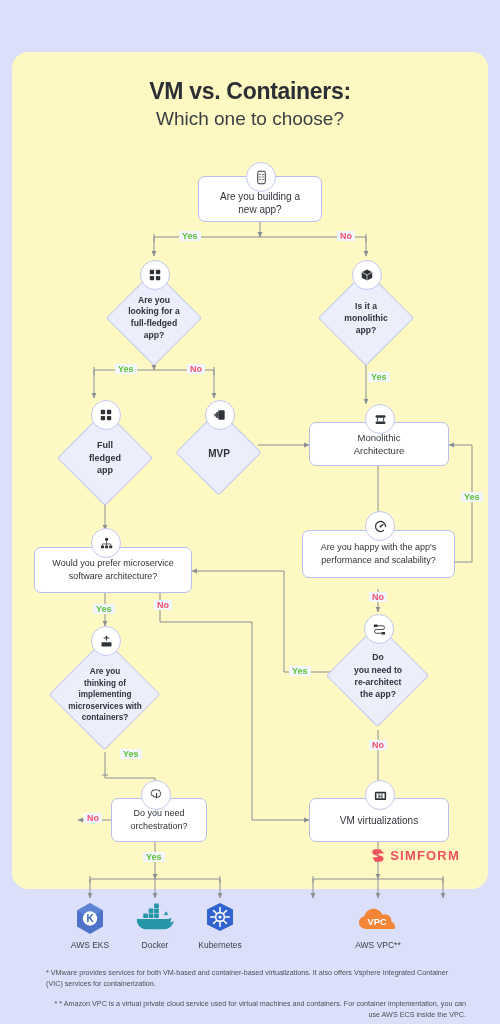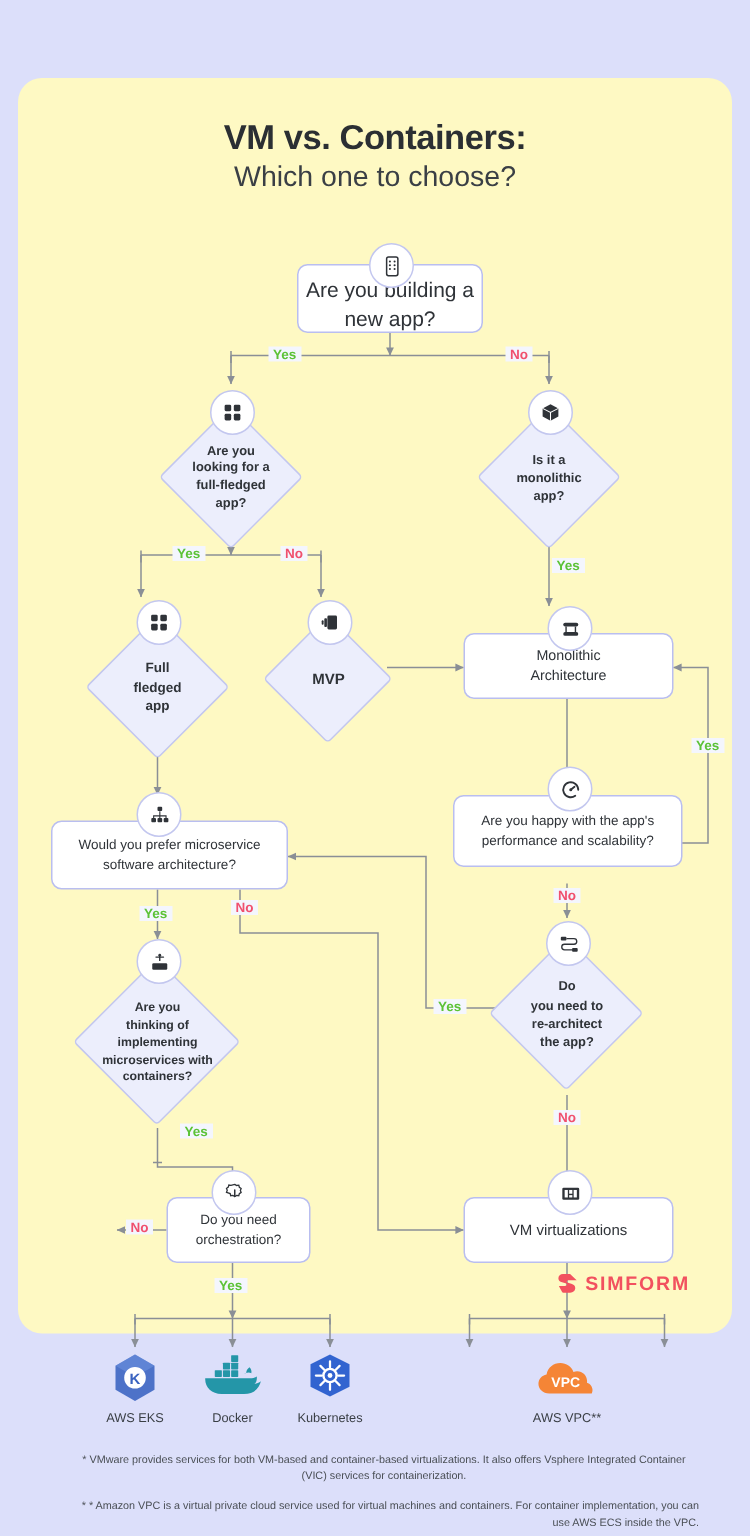--- a/index.html
+++ b/index.html
@@ -154,21 +154,21 @@
   <div class="elabel yes" style="left:449px;top:440px;">Yes</div>
   <div class="elabel no" style="left:357px;top:540px;">No</div>
   <div class="elabel yes" style="left:81px;top:552px;">Yes</div>
   <div class="elabel no" style="left:142px;top:548px;">No</div>
   <div class="elabel yes" style="left:277px;top:614px;">Yes</div>
   <div class="elabel no" style="left:357px;top:688px;">No</div>
   <div class="elabel yes" style="left:108px;top:697px;">Yes</div>
   <div class="elabel no" style="left:72px;top:761px;">No</div>
   <div class="elabel yes" style="left:131px;top:800px;">Yes</div>
 
-  <div class="node rect" style="left:186px;top:124px;width:124px;height:46px;font-size:14px;line-height:1.35;white-space:pre-line;padding-top:8px;">Are you building a
+  <div class="node rect" style="left:186px;top:124px;width:124px;height:46px;font-size:10px;line-height:1.35;white-space:pre-line;padding-top:8px;">Are you building a
 new app?</div>
   <div class="badge" style="left:234px;top:110px;">
     <svg width="15" height="15" viewBox="0 0 24 24">
         <rect x="6" y="2" width="12" height="20" rx="2" fill="none" stroke="#2f3338" stroke-width="1.6"></rect>
         <circle cx="9.5" cy="7" r="1.1" fill="#2f3338"></circle>
         <circle cx="14.5" cy="7" r="1.1" fill="#2f3338"></circle>
         <circle cx="9.5" cy="11" r="1.1" fill="#2f3338"></circle>
         <circle cx="14.5" cy="11" r="1.1" fill="#2f3338"></circle>
         <circle cx="9.5" cy="15" r="1.1" fill="#2f3338"></circle>
         <circle cx="14.5" cy="15" r="1.1" fill="#2f3338"></circle>
@@ -364,21 +364,21 @@
     <div class="logo">
       <svg width="44" height="30" viewBox="0 0 52 34">
         <path d="M12 30c-5 0-8.5-3.4-8.5-7.6 0-3.7 2.7-6.8 6.4-7.4.9-5.3 5.4-9 10.9-9 4.7 0 8.8 2.9 10.3 7.1.9-.4 1.9-.6 2.9-.6 4.3 0 7.8 3.4 7.8 7.6 0 .5 0 1-.1 1.4 2.6.8 4.4 3.1 4.4 5.8 0 .9-.2 1.8-.6 2.7z" fill="#f58536"></path>
         <text x="25" y="25" font-family="Liberation Sans, sans-serif" font-size="11" font-weight="bold" fill="#ffffff" text-anchor="middle">VPC</text>
       </svg>
     </div>
     <div class="tname">AWS VPC**</div>
   </div>
 
 
-  <div class="foot" style="top:915px;text-align:center;">* VMware provides services for both VM-based and container-based virtualizations. It also offers Vsphere Integrated Container (VIC) services for containerization.</div>
+  <div class="foot" style="top:915px;">* VMware provides services for both VM-based and container-based virtualizations. It also offers Vsphere Integrated Container (VIC) services for containerization.</div>
   <div class="foot" style="top:946px;text-align:right;">* * Amazon VPC is a virtual private cloud service used for virtual machines and containers. For container implementation, you can use AWS ECS inside the VPC.</div>
 
   <div id="brand">
     <svg width="15" height="15" viewBox="0 0 24 24">
       <path d="M14.5 2 7 2c-3 0-5 2-5 4.6 0 2.4 1.6 3.8 4 4.4l3.6.9c1 .3 1.5.8 1.5 1.5 0 .9-.8 1.5-2.2 1.5H2.5l3.6 6.8c.3.2.7.3 1.1.3h7.3c3.3 0 5.5-2 5.5-4.9 0-2.5-1.6-4-4.2-4.7l-3.5-.9c-.9-.2-1.4-.7-1.4-1.4 0-.8.7-1.4 2-1.4h8.6z" fill="#f2515f"></path>
     </svg>
     <span class="bname">SIMFORM</span>
   </div>
 
 </div>

